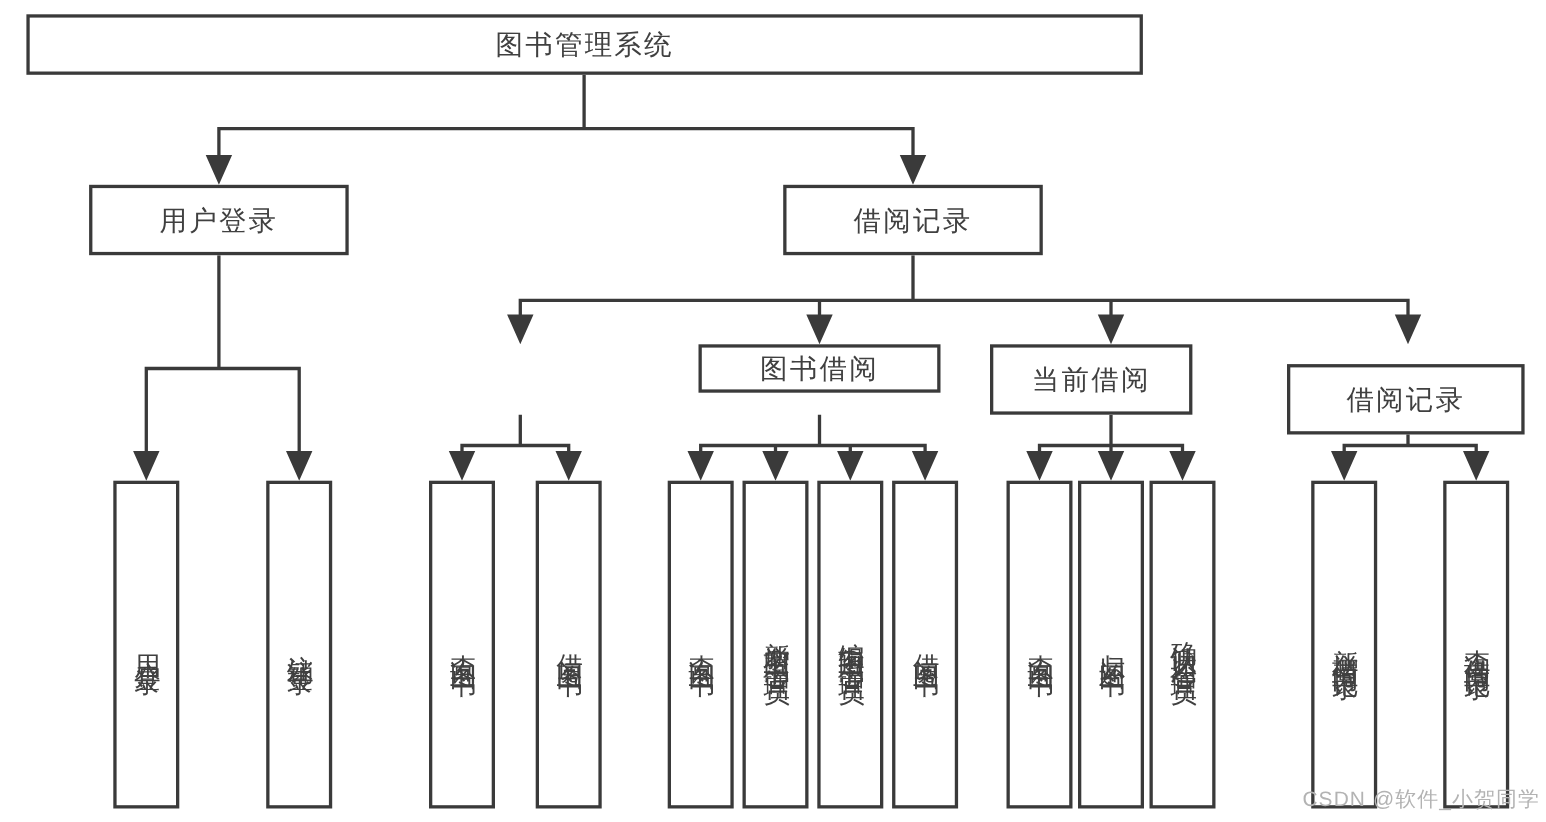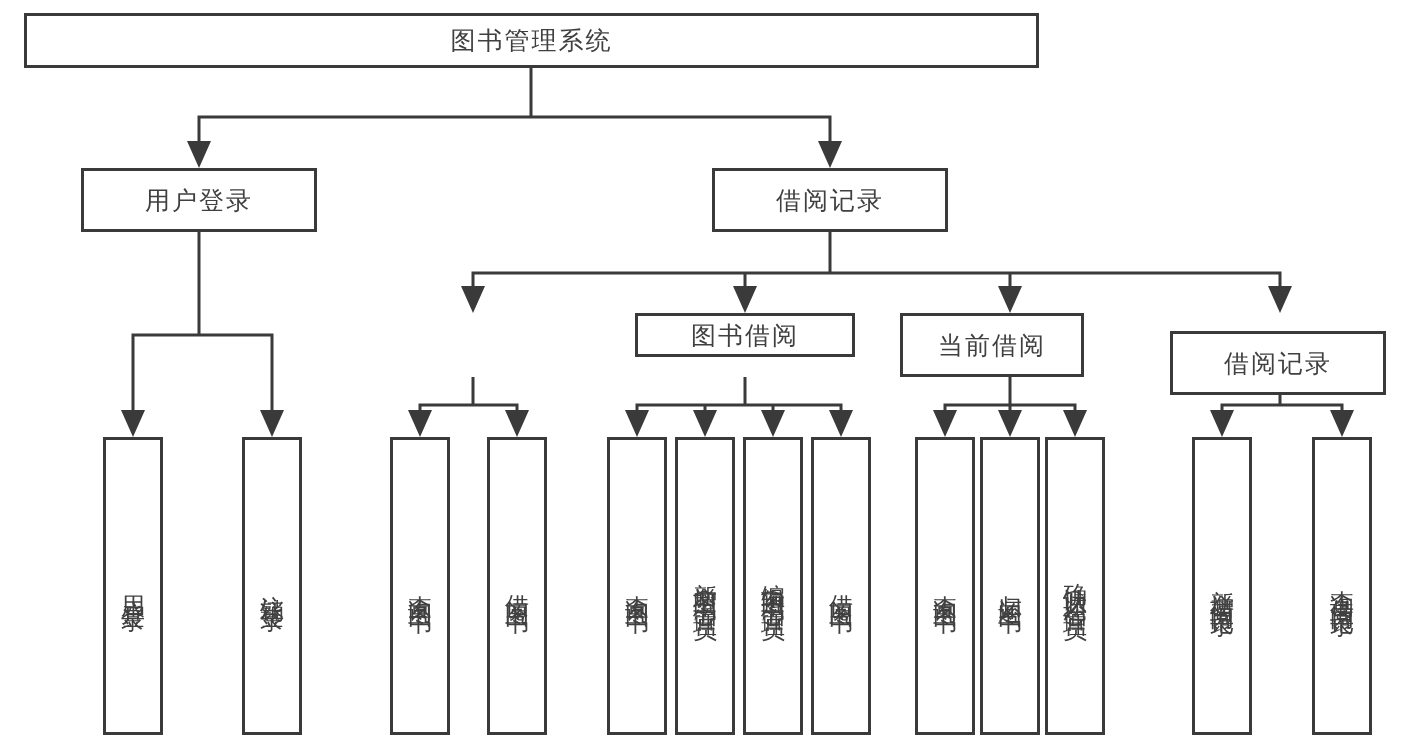--- a/index.html
+++ b/index.html
@@ -129,14 +129,15 @@
   <div class="node v" style="left:1045px;top:437px;width:60px;height:298px">
     <span>确认归还（管理员）</span>
   </div>
   <div class="node v" style="left:1192px;top:437px;width:60px;height:298px">
     <span>新增借阅记录</span>
   </div>
   <div class="node v" style="left:1312px;top:437px;width:60px;height:298px">
     <span>查询借阅记录</span>
   </div>
 
+  <div class="watermark">CSDN @软件_小贺同学</div>
 
 </div>
 
 </body></html>

